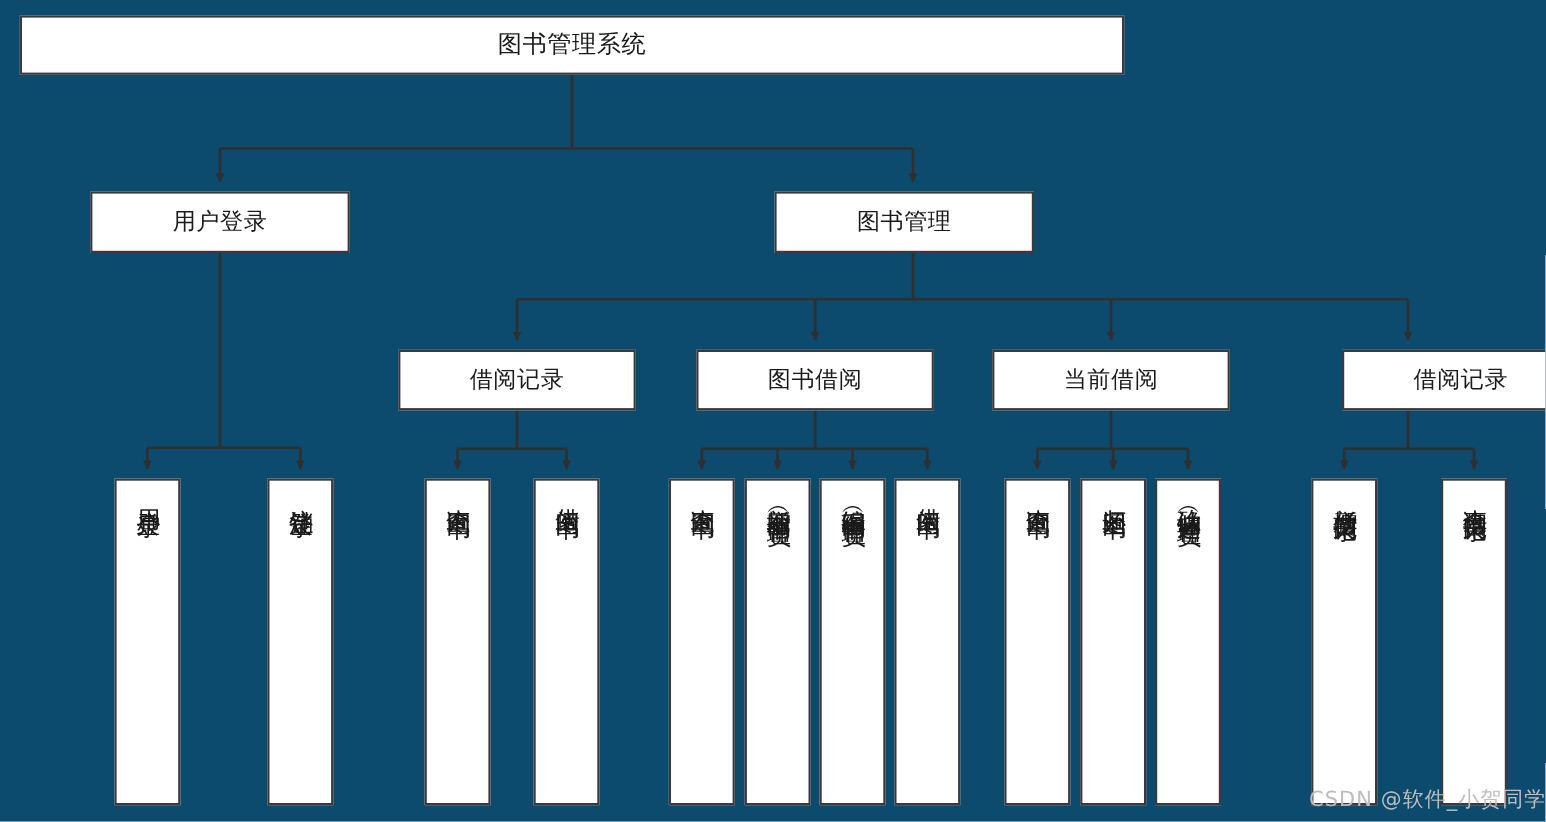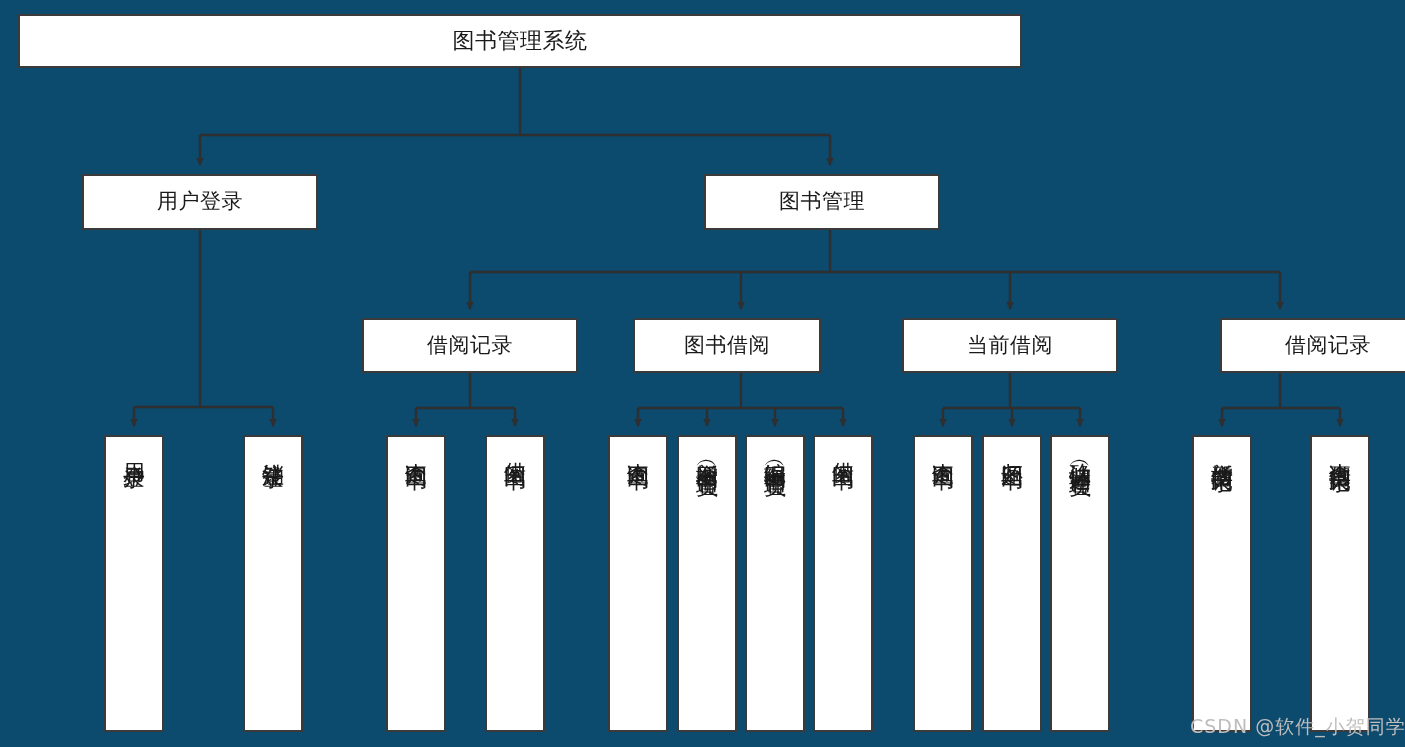--- a/index.html
+++ b/index.html
@@ -122,21 +122,21 @@
       </div>
       <div class="node horizontal" style="left: 82px; top: 174px; width: 236px; height: 56px;">
         <span class="label">用户登录</span>
       </div>
       <div class="node horizontal" style="left: 704px; top: 174px; width: 236px; height: 56px;">
         <span class="label">图书管理</span>
       </div>
       <div class="node horizontal" style="left: 362px; top: 318px; width: 216px; height: 55px;">
         <span class="label">借阅记录</span>
       </div>
-      <div class="node horizontal" style="left: 633px; top: 318px; width: 188px; height: 55px;">
+      <div class="node horizontal" style="left: 633px; top: 318px; width: 216px; height: 55px;">
         <span class="label">图书借阅</span>
       </div>
       <div class="node horizontal" style="left: 902px; top: 318px; width: 216px; height: 55px; align-items: center;">
         <span class="label">当前借阅</span>
       </div>
       <div class="node horizontal" style="left: 1172px; top: 318px; width: 216px; height: 55px; margin-left: 48px;">
         <span class="label">借阅记录</span>
       </div>
       <div class="node vertical" style="left: 104px; top: 435px; width: 60px; height: 297px;">
         <span class="label">用户登录</span>

